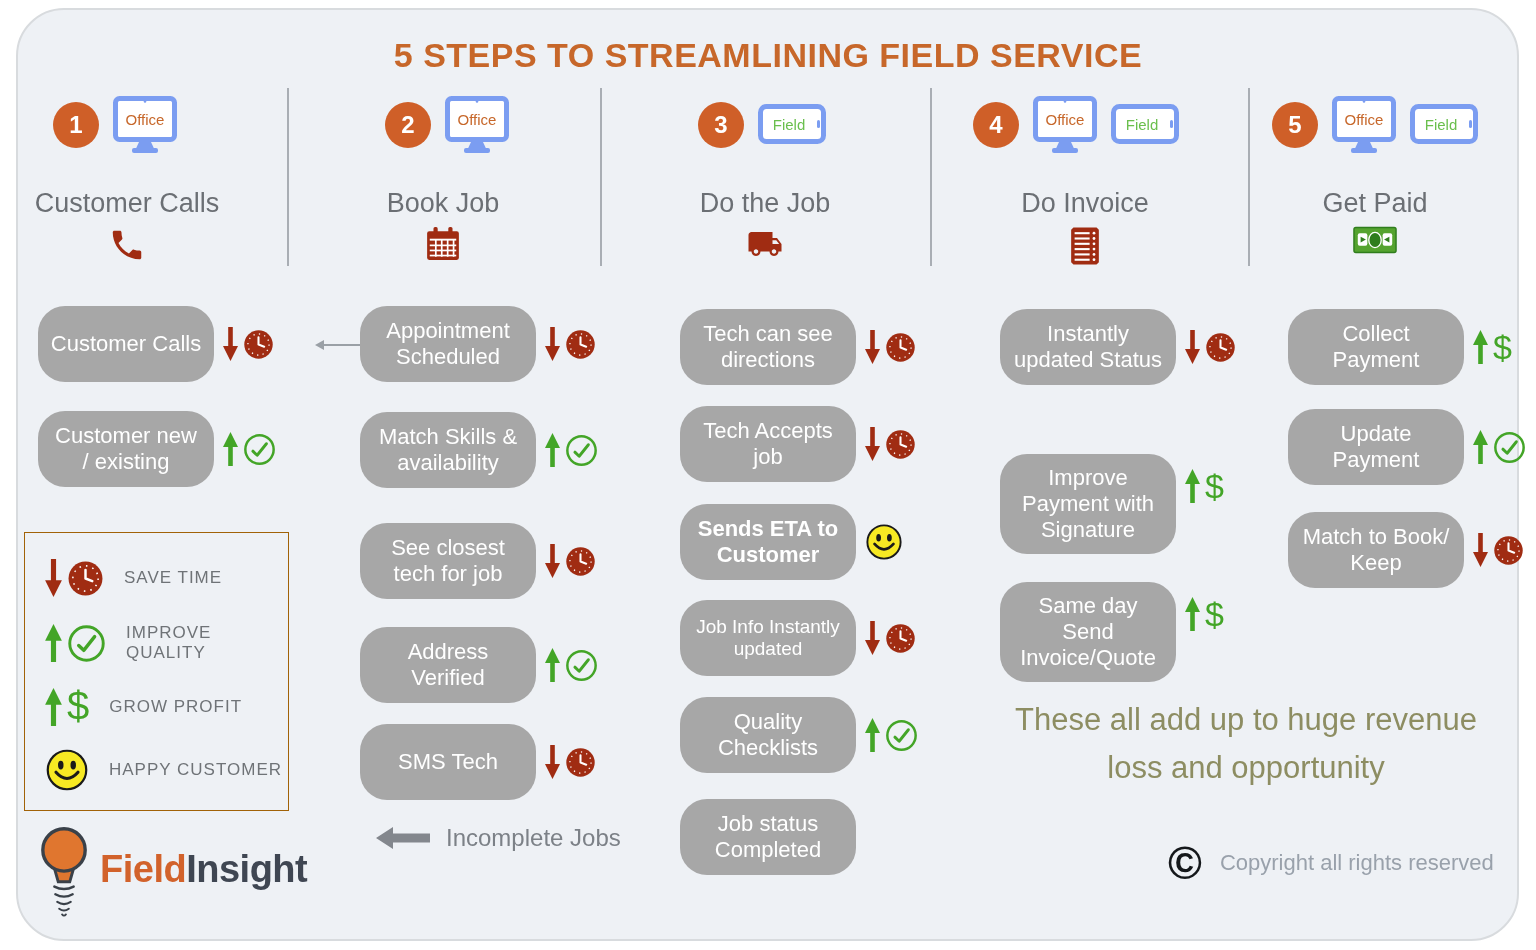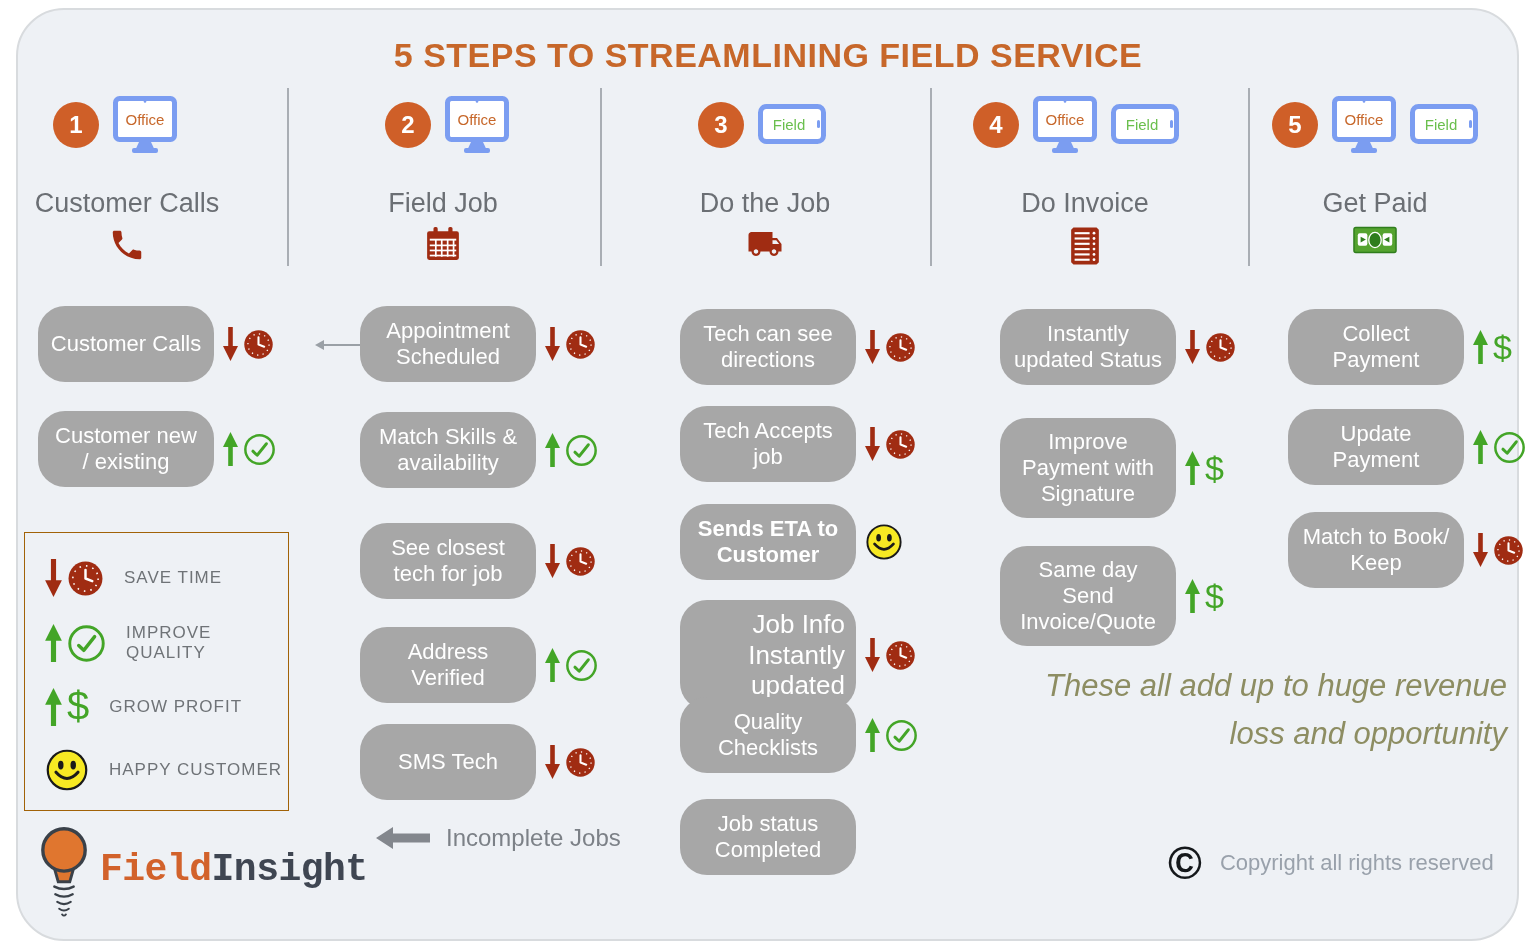--- a/index.html
+++ b/index.html
@@ -14,37 +14,37 @@
   .stepnum { width:46px; height:46px; border-radius:50%; background:#cf5f28; color:#fff;
              font-size:24px; font-weight:bold; display:flex; align-items:center; justify-content:center; margin-top:6px; }
   .tabletwrap { margin-top:8px; }
   .coltitle { position:absolute; top:188px; width:230px; text-align:center; font-size:27px; color:#6b6f74; }
   .colicon  { position:absolute; top:226px; width:230px; text-align:center; }
   .row { position:absolute; display:flex; align-items:center; gap:9px; }
   .pill { width:176px; min-height:76px; background:#a7a7a7; border-radius:27px; color:#fff;
           display:flex; align-items:center; justify-content:center; text-align:center;
           font-size:22px; line-height:1.18; padding:9px 11px; }
   .pill.bold  { font-weight:bold; }
-  .pill.small { font-size:26px;text-align:right; }
-  .pill.tall  { min-height:100px; }
+  .pill.small { font-size:19px; }
+  .pill.tall  { min-height:100px;margin-top:36px; }
   .benefit { display:flex; align-items:center; gap:5px; }
   .dollar { font-size:34px; color:#43a527; }
   .legend { position:absolute; left:24px; top:532px; width:265px; height:279px;
             border:1px solid #a16207; background:transparent; }
   .legend-row { position:absolute; left:20px; display:flex; align-items:center; gap:20px; }
   .legend-label { font-size:17px; color:#6f7377; letter-spacing:1px; }
   .legend .dollar { font-size:40px; }
   .connector { position:absolute; left:323px; top:344px; width:38px; height:2px; background:#9aa0a6; }
   .connector::before { content:""; position:absolute; left:-8px; top:-4px; width:0; height:0;
             border-right:9px solid #9aa0a6; border-top:5px solid transparent; border-bottom:5px solid transparent; }
   .incomplete { position:absolute; left:376px; top:824px; display:flex; align-items:center; gap:16px; }
   .incomplete-label { font-size:24px; color:#7c8187; }
-  .quote { position:absolute; left:985px; top:662px; width:522px; text-align:right;
-           font-size:31px; font-style:italic; color:#8d8d62; line-height:1.55; }
-  .logo { position:absolute; left:38px; top:824px; display:flex; align-items:flex-start; gap:10px;font-family:Liberation Mono, monospace; }
+  .quote { position:absolute; left:985px; top:696px; width:522px; text-align:center;
+           font-size:31px; color:#8d8d62; line-height:1.55; }
+  .logo { position:absolute; left:38px; top:824px; display:flex; align-items:flex-start; gap:10px; }
   .logo-text { font-size:38px; font-weight:bold; margin-top:24px; letter-spacing:-0.5px; }
   .logo-field { color:#d2622b; }
   .logo-insight { color:#3f4652; }
   .copyright { position:absolute; left:1168px; top:840px; display:flex; align-items:center; gap:18px; }
   .copy-symbol { font-size:46px; font-weight:600; color:#15181b; line-height:1; }
   .copy-text { font-size:22px; color:#99a1ab; }
 </style>
 </head>
 <body>
 
@@ -121,21 +121,21 @@
     <div class="tabletwrap">
       <svg width="68" height="40" viewBox="0 0 68 40">
         <rect x="2.5" y="2.5" width="63" height="35" rx="6" fill="#fff" stroke="#7b9df1" stroke-width="5"></rect>
         <rect x="59" y="16" width="3" height="8" rx="1.5" fill="#7b9df1"></rect>
         <text x="31" y="26" text-anchor="middle" font-size="15" fill="#6abf4d">Field</text>
       </svg>
     </div>
   </div>
 
   <div class="coltitle" style="left:12px">Customer Calls</div>
-  <div class="coltitle" style="left:328px">Field Job</div>
+  <div class="coltitle" style="left:328px">Book Job</div>
   <div class="coltitle" style="left:650px">Do the Job</div>
   <div class="coltitle" style="left:970px">Do Invoice</div>
   <div class="coltitle" style="left:1260px">Get Paid</div>
 
   <div class="colicon" style="left:12px">
     <svg width="38" height="38" viewBox="0 0 24 24">
       <path fill="#a02c12" d="M6.62 10.79c1.44 2.83 3.76 5.14 6.59 6.59l2.2-2.2c.27-.27.67-.36 1.02-.24 1.12.37 2.33.57 3.57.57.55 0 1 .45 1 1V20c0 .55-.45 1-1 1-9.39 0-17-7.61-17-17 0-.55.45-1 1-1h3.5c.55 0 1 .45 1 1 0 1.25.2 2.45.57 3.57.11.35.03.74-.24 1.02l-2.2 2.2z"></path>
     </svg>
   </div>
   <div class="colicon" style="left:328px">

